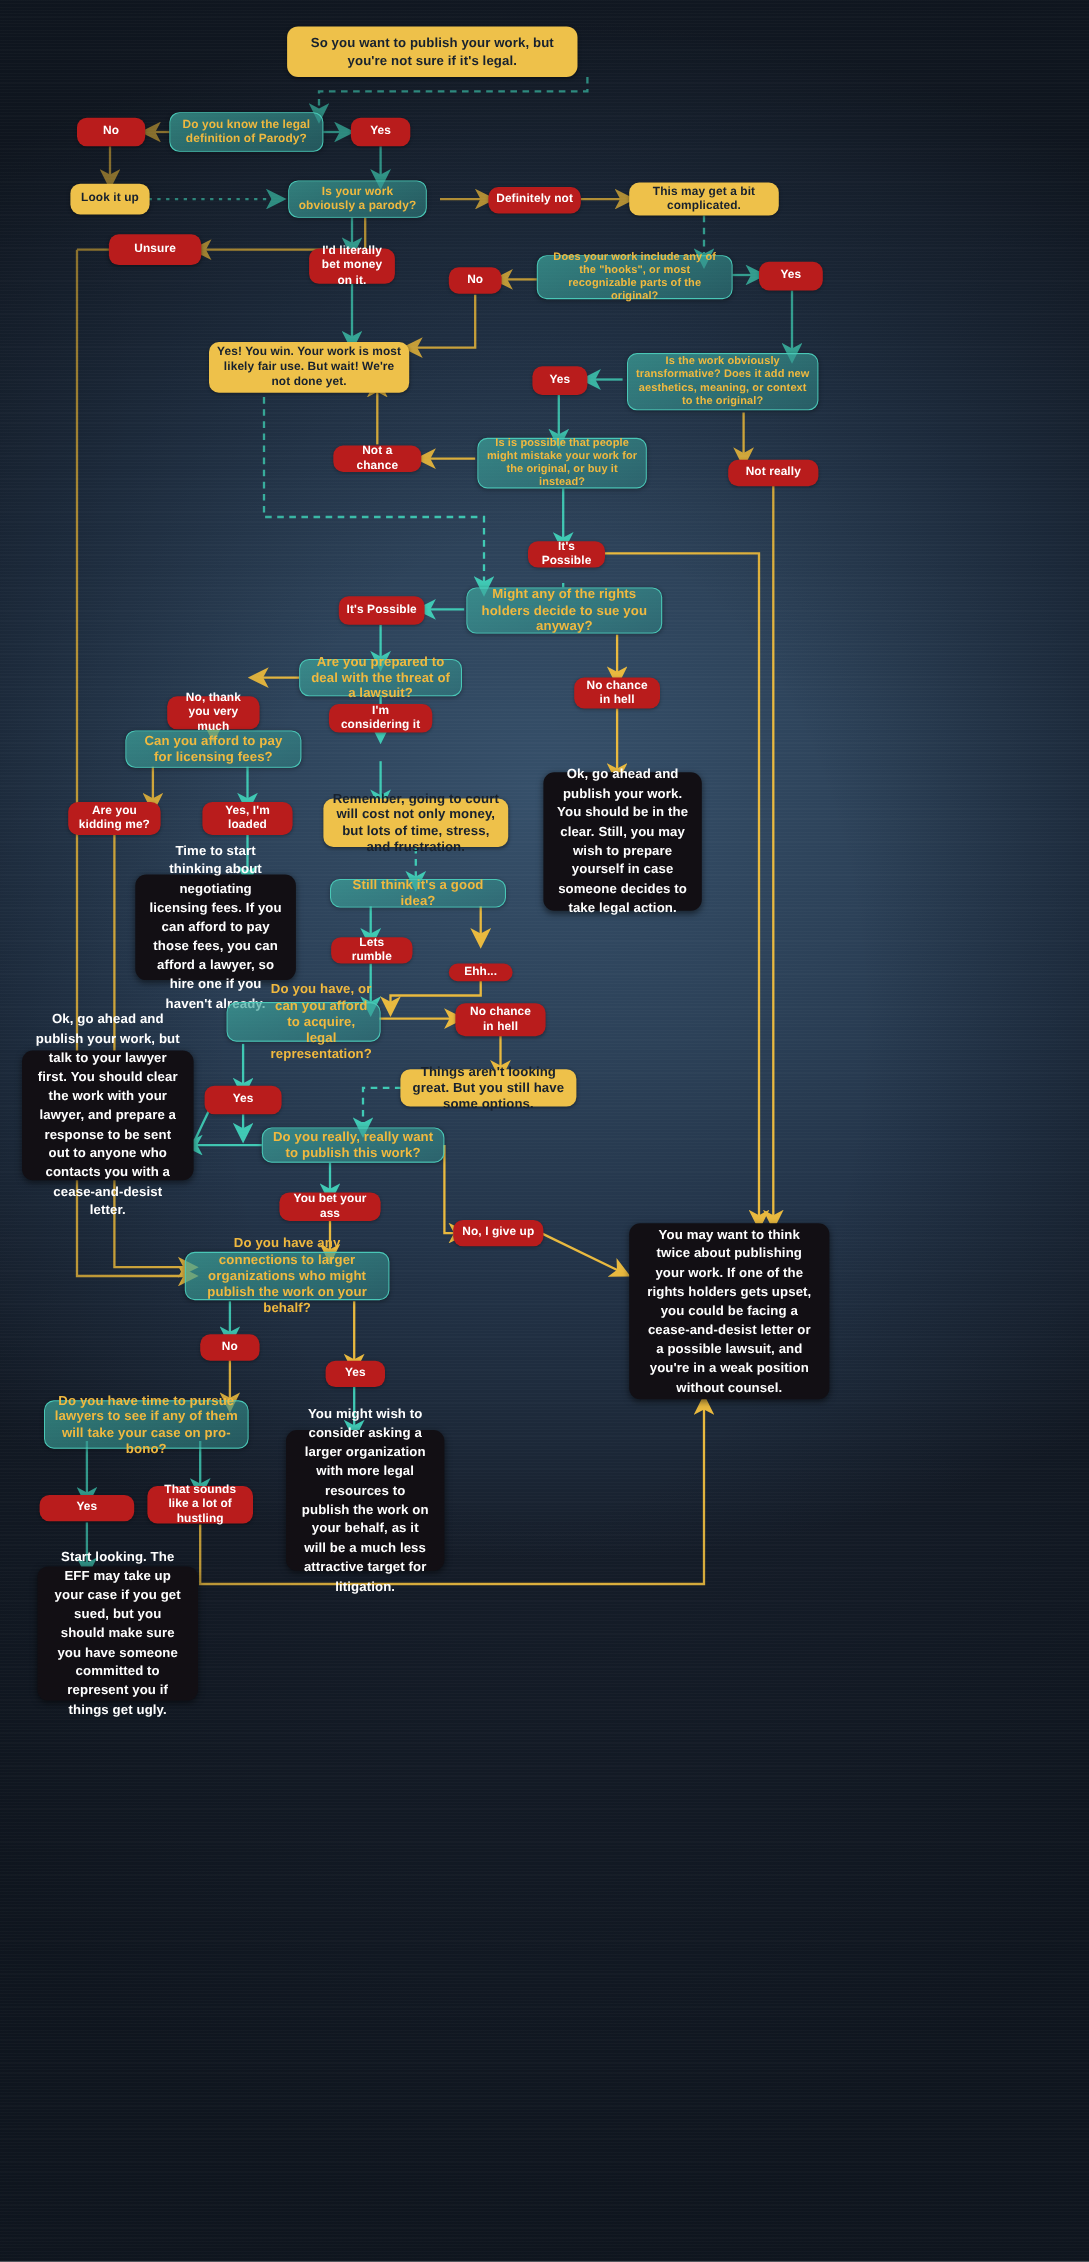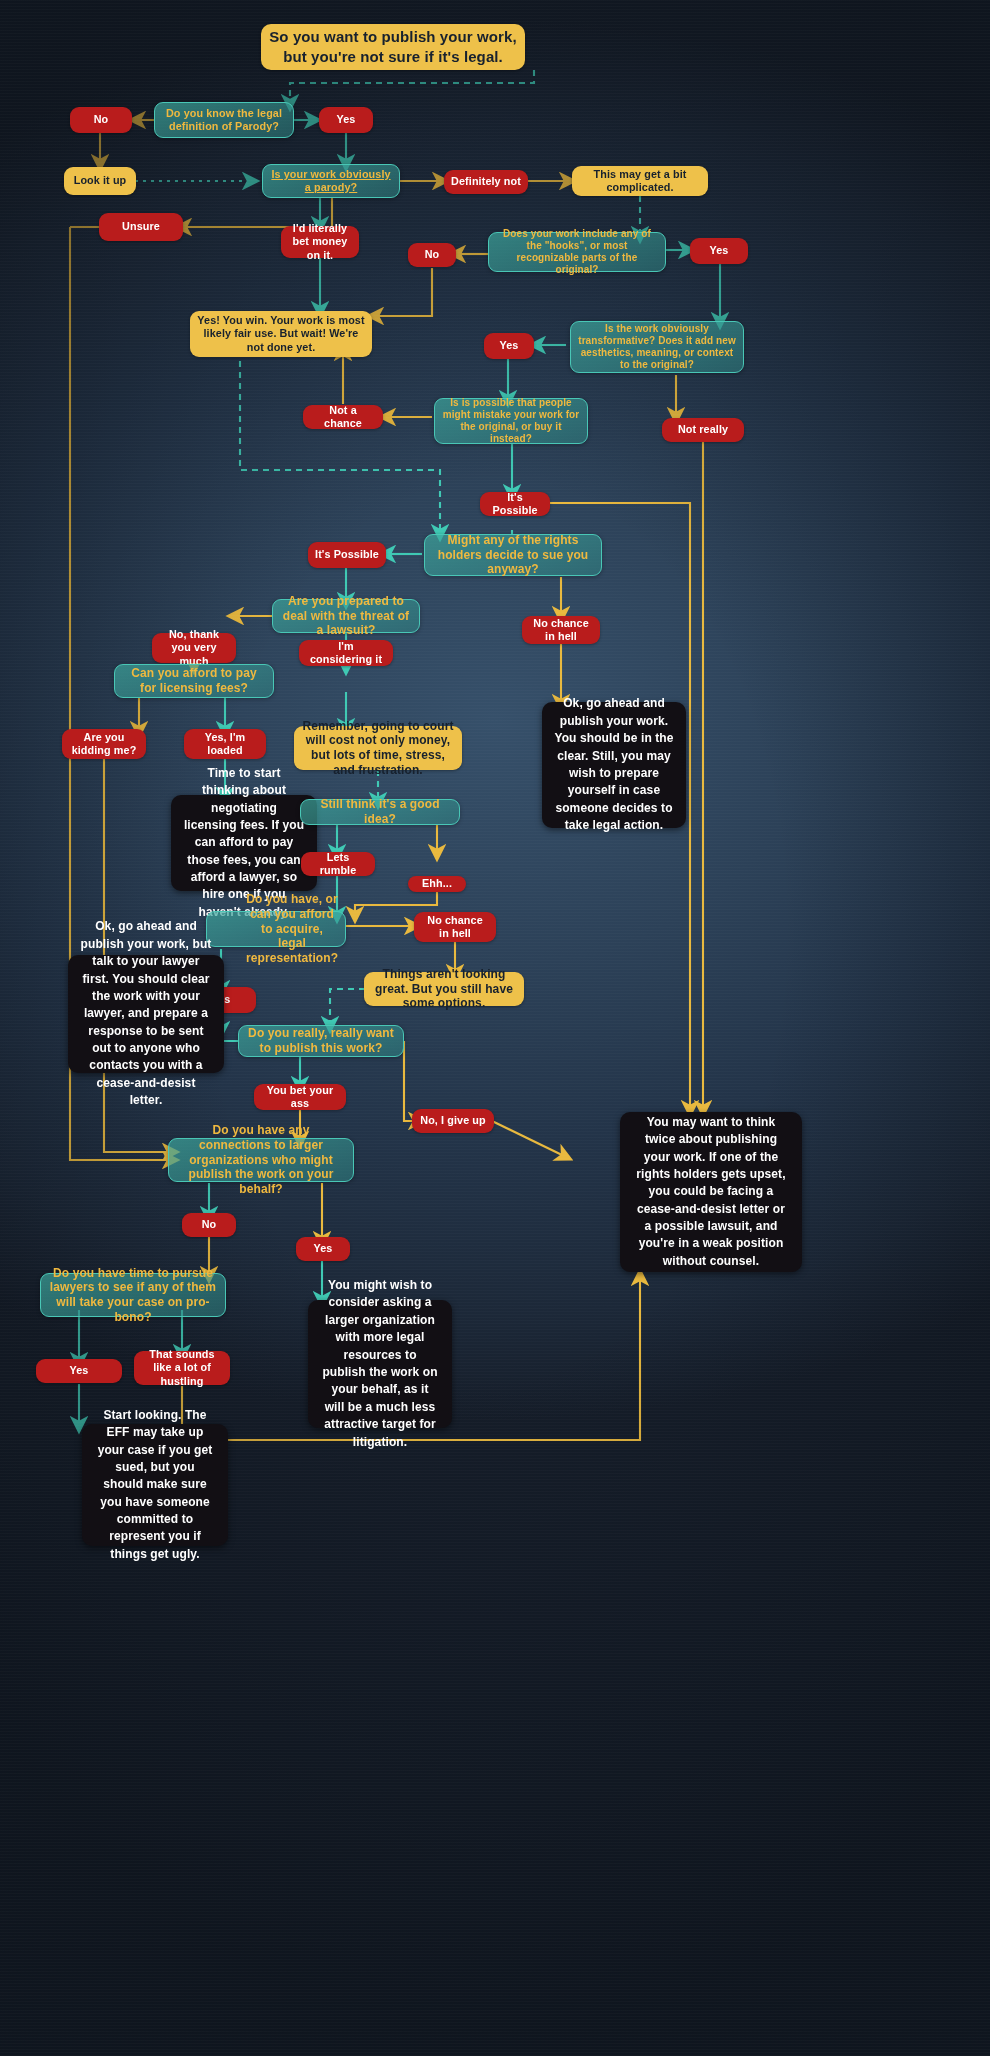--- a/index.html
+++ b/index.html
@@ -53,24 +53,23 @@
     border:1px solid #49c7b6;
     color:#f0b93f;
     box-shadow:0 1px 4px rgba(0,0,0,0.30);
   }
   
   .n-black{
     background:#120f14;
     color:#ffffff;
     border-radius:10px;
     box-shadow:0 2px 6px rgba(0,0,0,0.5);
-    margin-left:48px;
   }
   .title-box{
-    font-size:15px;
+    font-size:12px;
     line-height:1.35;
     border-radius:10px;
   }
   .fs-11{font-size:10.8px;}
   .fs-10{font-size:10px;}
   .fs-105{font-size:12px;}
 </style>
 </head>
 <body>
 
@@ -219,21 +218,21 @@
 <div class="node n-yellow title-box" style="left:261px;top:24px;width:264px;height:46px;">So you want to publish your work, but you're not sure if it's legal.</div>
 
 <div class="node n-question fs-11" style="left:154px;top:102px;width:140px;height:36px;">Do you know the legal definition of Parody?</div>
 
 <div class="node n-teal fs-11" style="left:70px;top:107px;width:62px;height:26px;">No</div>
 
 <div class="node n-teal fs-11" style="left:319px;top:107px;width:54px;height:26px;">Yes</div>
 
 <div class="node n-yellow fs-11" style="left:64px;top:167px;width:72px;height:28px;">Look it up</div>
 
-<div class="node n-question fs-11" style="left:262px;top:164px;width:138px;height:34px;text-decoration:underline;">Is your work obviously a parody?</div>
+<div class="node n-question fs-11" style="left:262px;top:164px;width:126px;height:34px;">Is your work obviously a parody?</div>
 
 <div class="node n-teal fs-11" style="left:444px;top:170px;width:84px;height:24px;">Definitely not</div>
 
 <div class="node n-yellow fs-11" style="left:572px;top:166px;width:136px;height:30px;">This may get a bit complicated.</div>
 
 <div class="node n-teal fs-11" style="left:99px;top:213px;width:84px;height:28px;">Unsure</div>
 
 <div class="node n-teal fs-11" style="left:281px;top:226px;width:78px;height:32px;">I'd literally bet money on it.</div>
 
 <div class="node n-question fs-10" style="left:488px;top:232px;width:178px;height:40px;">Does your work include any of the "hooks", or most recognizable parts of the original?</div>

